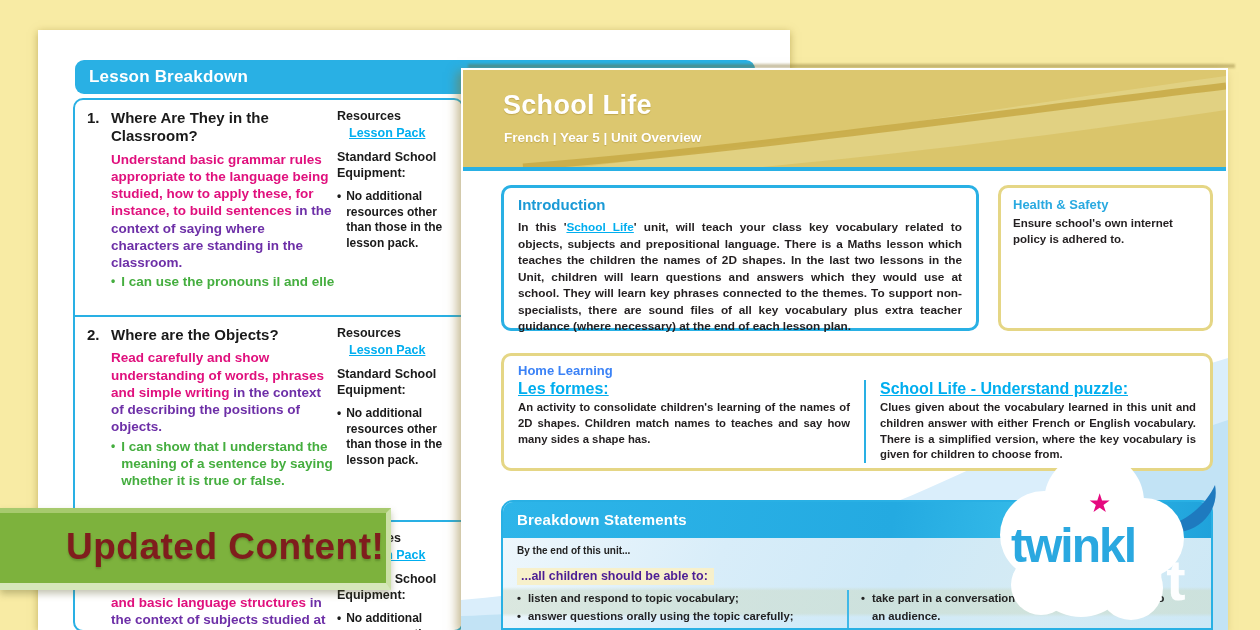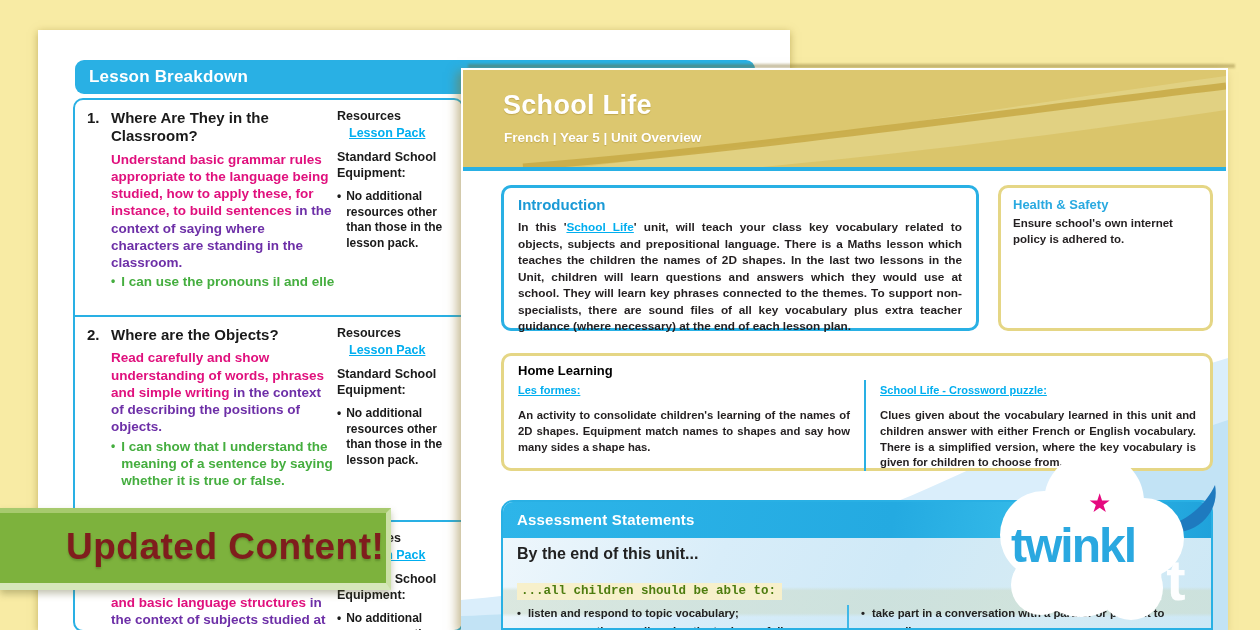--- a/index.html
+++ b/index.html
@@ -127,51 +127,51 @@
     padding:9px 12px; z-index:2;
   }
   .hs-heading { color:#29a9e0; font-weight:700; font-size:13px; margin-bottom:4px; }
   .hs-body { font-weight:700; font-size:11.5px; line-height:1.35; color:#231f20; }
 
   .hl-box {
     position:absolute; left:40px; top:285px; width:712px; height:118px;
     border:3px solid #e5d685; border-radius:10px; background:#fff;
     padding:7px 14px; z-index:2;
   }
-  .hl-heading { color:#000000; font-weight:700; font-size:13px; }
+  .hl-heading { color:#3b82f6; font-weight:700; font-size:13px; }
   .hl-cols { display:flex; margin-top:2px; }
   .hl-col-left { width:346px; padding-right:14px; }
   .hl-col-right { flex:1; border-left:2px solid #29b0e4; padding-left:14px; }
   .hl-link {
-    color:#00aeef; font-weight:700; font-size:11px; text-decoration:underline;
-    display:inline-block; margin-bottom:12px; cursor:pointer;
+    color:#00aeef; font-weight:700; font-size:16px; text-decoration:underline;
+    display:inline-block; margin-bottom:2px; cursor:pointer;
   }
   .hl-body { font-weight:700; font-size:11.3px; line-height:1.4; color:#231f20; text-align:justify; }
 
   .assess-box {
     position:absolute; left:40px; top:432px; width:712px; height:130px;
     border:2px solid #29b0e4; border-radius:12px 12px 0 0;
     overflow:hidden; z-index:2;
   }
   .assess-header {
     height:36px;
     background:linear-gradient(100deg,#2db5e9 0%,#24aae1 55%,#35bbe9 75%,#1fa2db 100%);
     color:#fff; font-weight:700; font-size:15px; line-height:36px;
     padding-left:14px; letter-spacing:.2px;
   }
   .assess-content {
     height:94px; padding:7px 14px 0 14px;
     background:
       linear-gradient(to bottom, rgba(255,255,255,0) 52%, rgba(203,218,196,.5) 56%, rgba(203,218,196,.5) 80%, rgba(255,255,255,0) 84%),
       linear-gradient(115deg,#eef7fc 0%,#d8edf9 30%,#cfe9f7 55%,#d5ebf4 75%,#cde8f6 100%);
   }
-  .assess-intro { font-weight:700; font-size:16px; color:#222; }
+  .assess-intro { font-weight:700; font-size:10px; color:#222; }
   .assess-highlight {
-    display:inline-block; margin-top:20px; padding:1px 6px 2px 4px;
-    background:#f7f0cb; font-weight:700; font-size:12.5px; color:#4d7c0f;font-family:Liberation Mono, monospace;
+    display:inline-block; margin-top:12px; padding:1px 6px 2px 4px;
+    background:#f7f0cb; font-weight:700; font-size:12.5px; color:#4c1d95;
   }
   .assess-cols { display:flex; margin-top:5px; }
   .assess-col-left { width:330px; padding-right:10px; }
   .assess-col-right { flex:1; border-left:2px solid #3fb8e8; padding-left:12px; }
   .assess-bullet { display:flex; font-weight:700; font-size:11.3px; line-height:1.55; color:#222; }
   .assess-bullet .dot { margin-right:7px; }
 
   
   .blue-swoosh { position:absolute; left:700px; top:415px; z-index:3; }
   .planit-mark {
@@ -291,31 +291,31 @@
     <div class="hs-box">
       <div class="hs-heading">Health &amp; Safety</div>
       <div class="hs-body">Ensure school's own internet policy is adhered to.</div>
     </div>
 
     <div class="hl-box">
       <div class="hl-heading">Home Learning</div>
       <div class="hl-cols">
         <div class="hl-col-left">
           <span class="hl-link">Les formes:</span>
-          <div class="hl-body">An activity to consolidate children's learning of the names of 2D shapes. Equipment match names to shapes and say how many sides a shape has.</div>
+          <div class="hl-body">An activity to consolidate children's learning of the names of 2D shapes. Children match names to teaches and say how many sides a shape has.</div>
         </div>
         <div class="hl-col-right">
-          <span class="hl-link">School Life - Crossword puzzle:</span>
+          <span class="hl-link">School Life - Understand puzzle:</span>
           <div class="hl-body">Clues given about the vocabulary learned in this unit and children answer with either French or English vocabulary. There is a simplified version, where the key vocabulary is given for children to choose from.</div>
         </div>
       </div>
     </div>
 
     <div class="assess-box">
-      <div class="assess-header">Assessment Statements</div>
+      <div class="assess-header">Breakdown Statements</div>
       <div class="assess-content">
         <div class="assess-intro">By the end of this unit...</div>
         <div class="assess-highlight">...all children should be able to:</div>
         <div class="assess-cols">
           <div class="assess-col-left">
             <div class="assess-bullet">
               <span class="dot">•</span>
               <span>listen and respond to topic vocabulary;</span>
             </div>
             <div class="assess-bullet">

